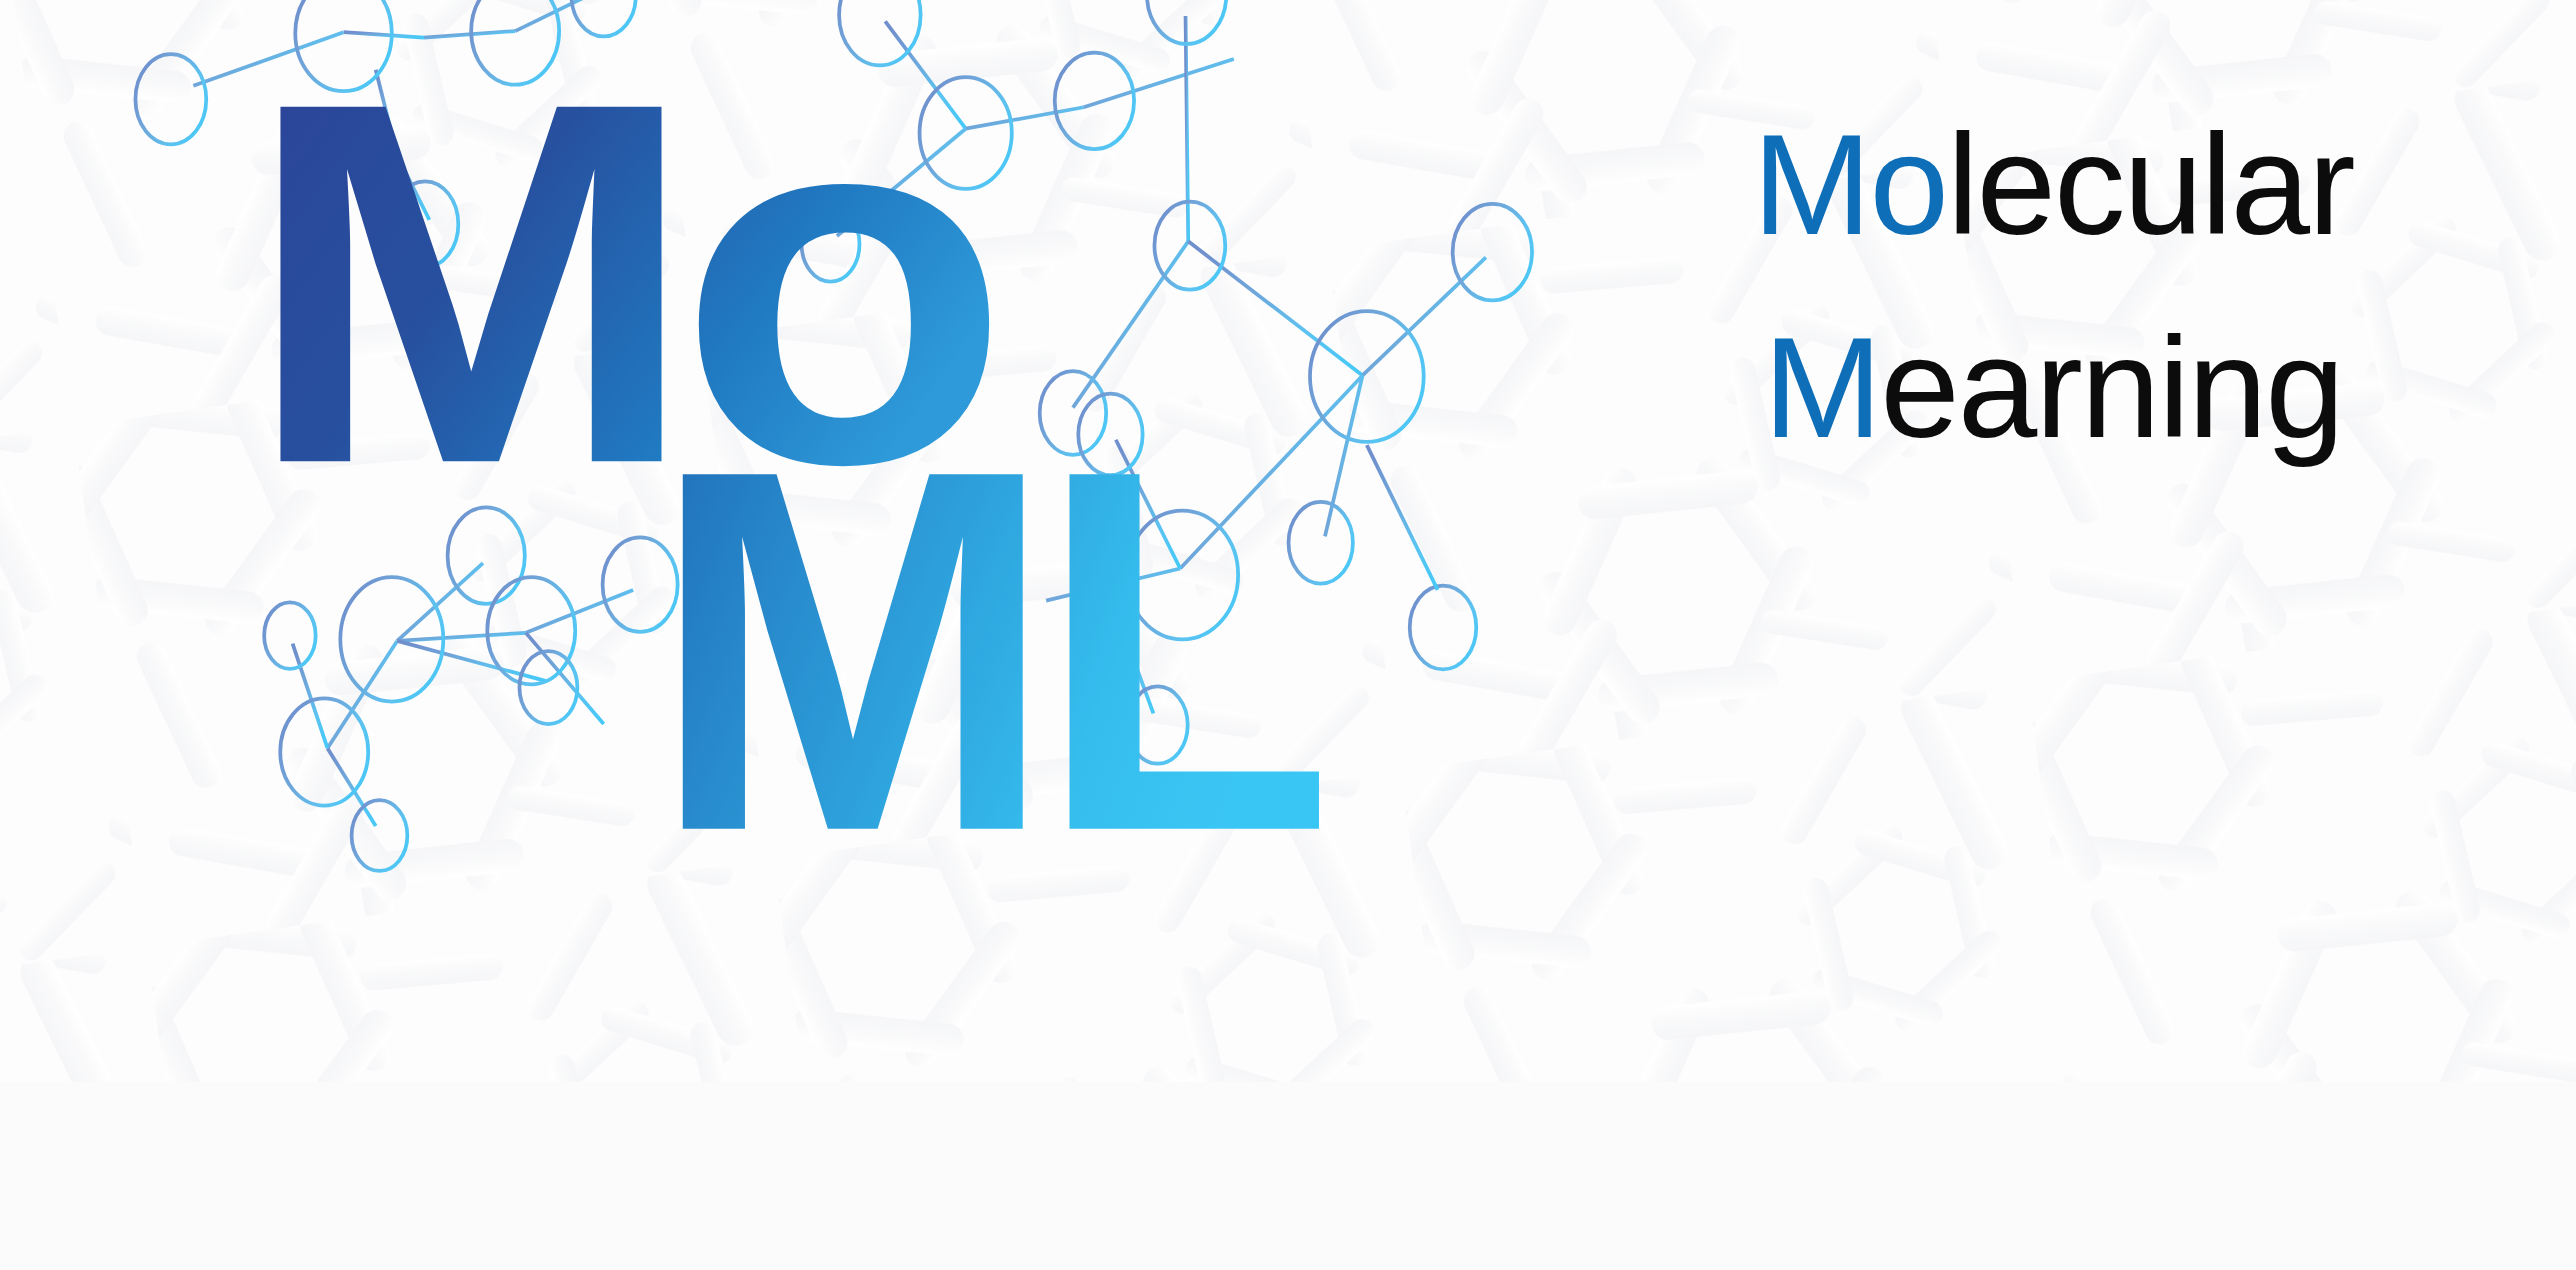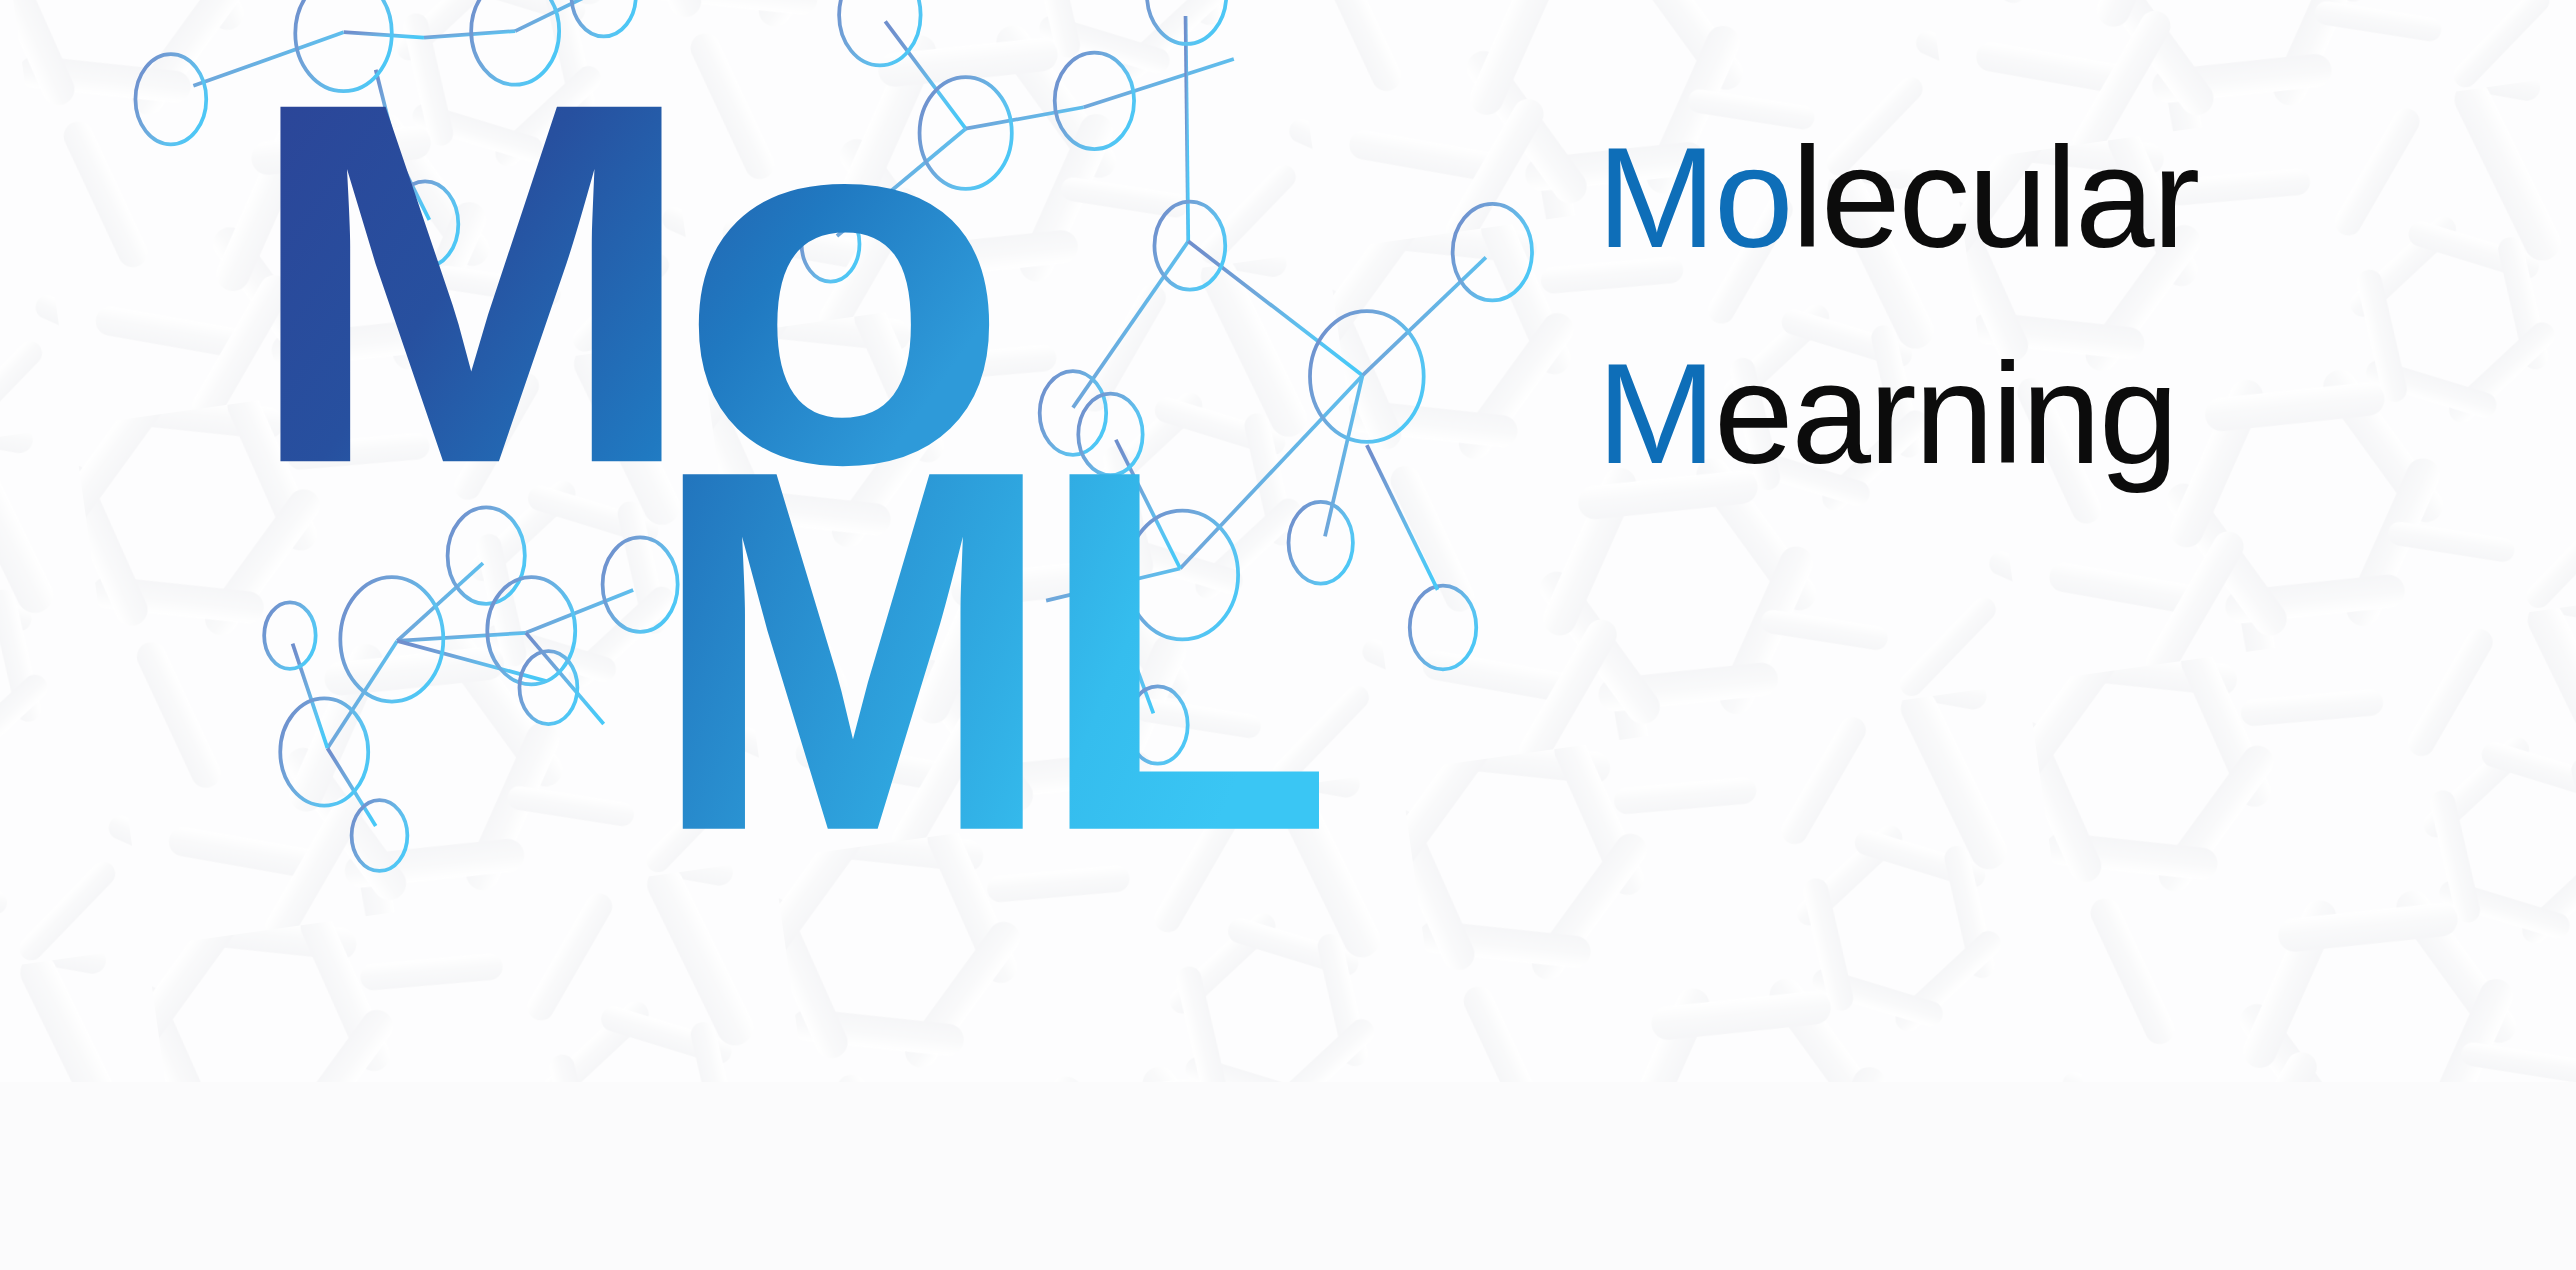--- a/index.html
+++ b/index.html
@@ -76,21 +76,22 @@
     width:944px;
   }
   .exp-line{
     font-family:"Liberation Sans",sans-serif;
     font-weight:400;
     font-size:143px;
     line-height:200px;
     letter-spacing:-2.1px;
     white-space:nowrap;
     color:#0c0c0c;
-    margin:16px;
+    margin:3px;
+    text-align:center;
   }
   .exp-line .hl{ color:#0e6eb8; }
 </style>
 </head>
 <body>
 
 <div id="banner">
 
   <svg id="bg-pattern" viewBox="0 0 4802 2368" preserveAspectRatio="xMidYMid slice" aria-hidden="true">
     <defs>

